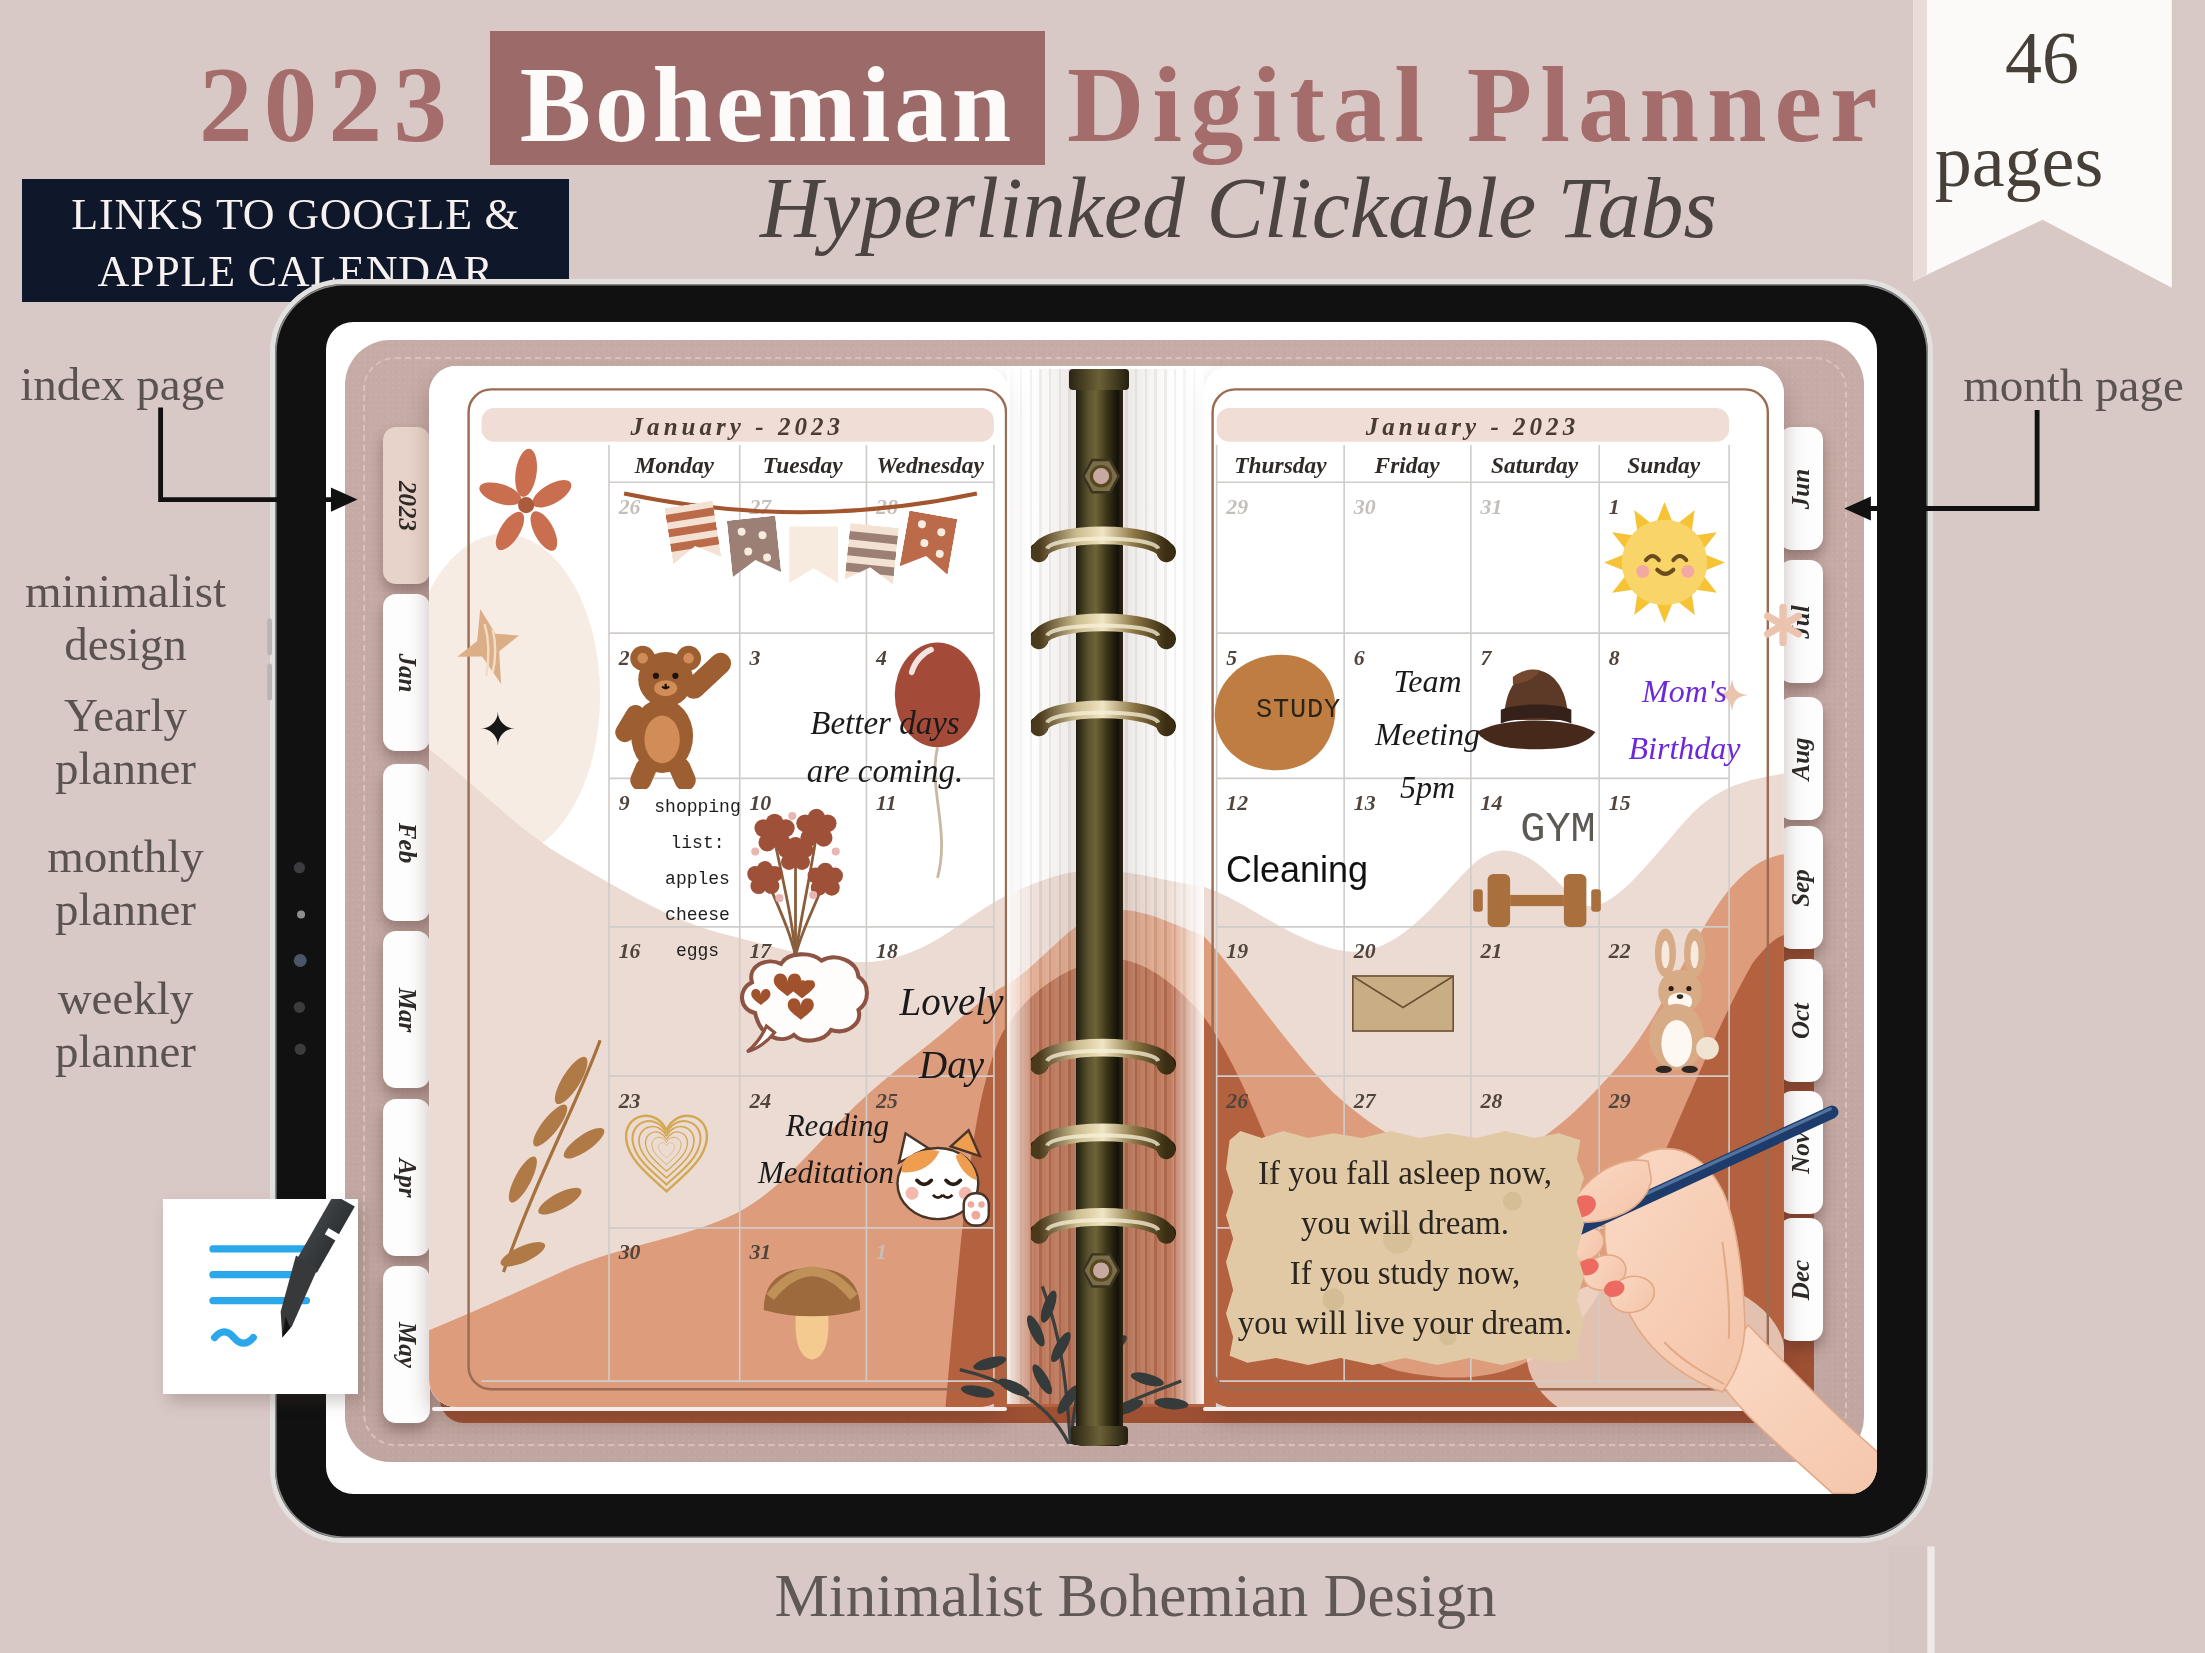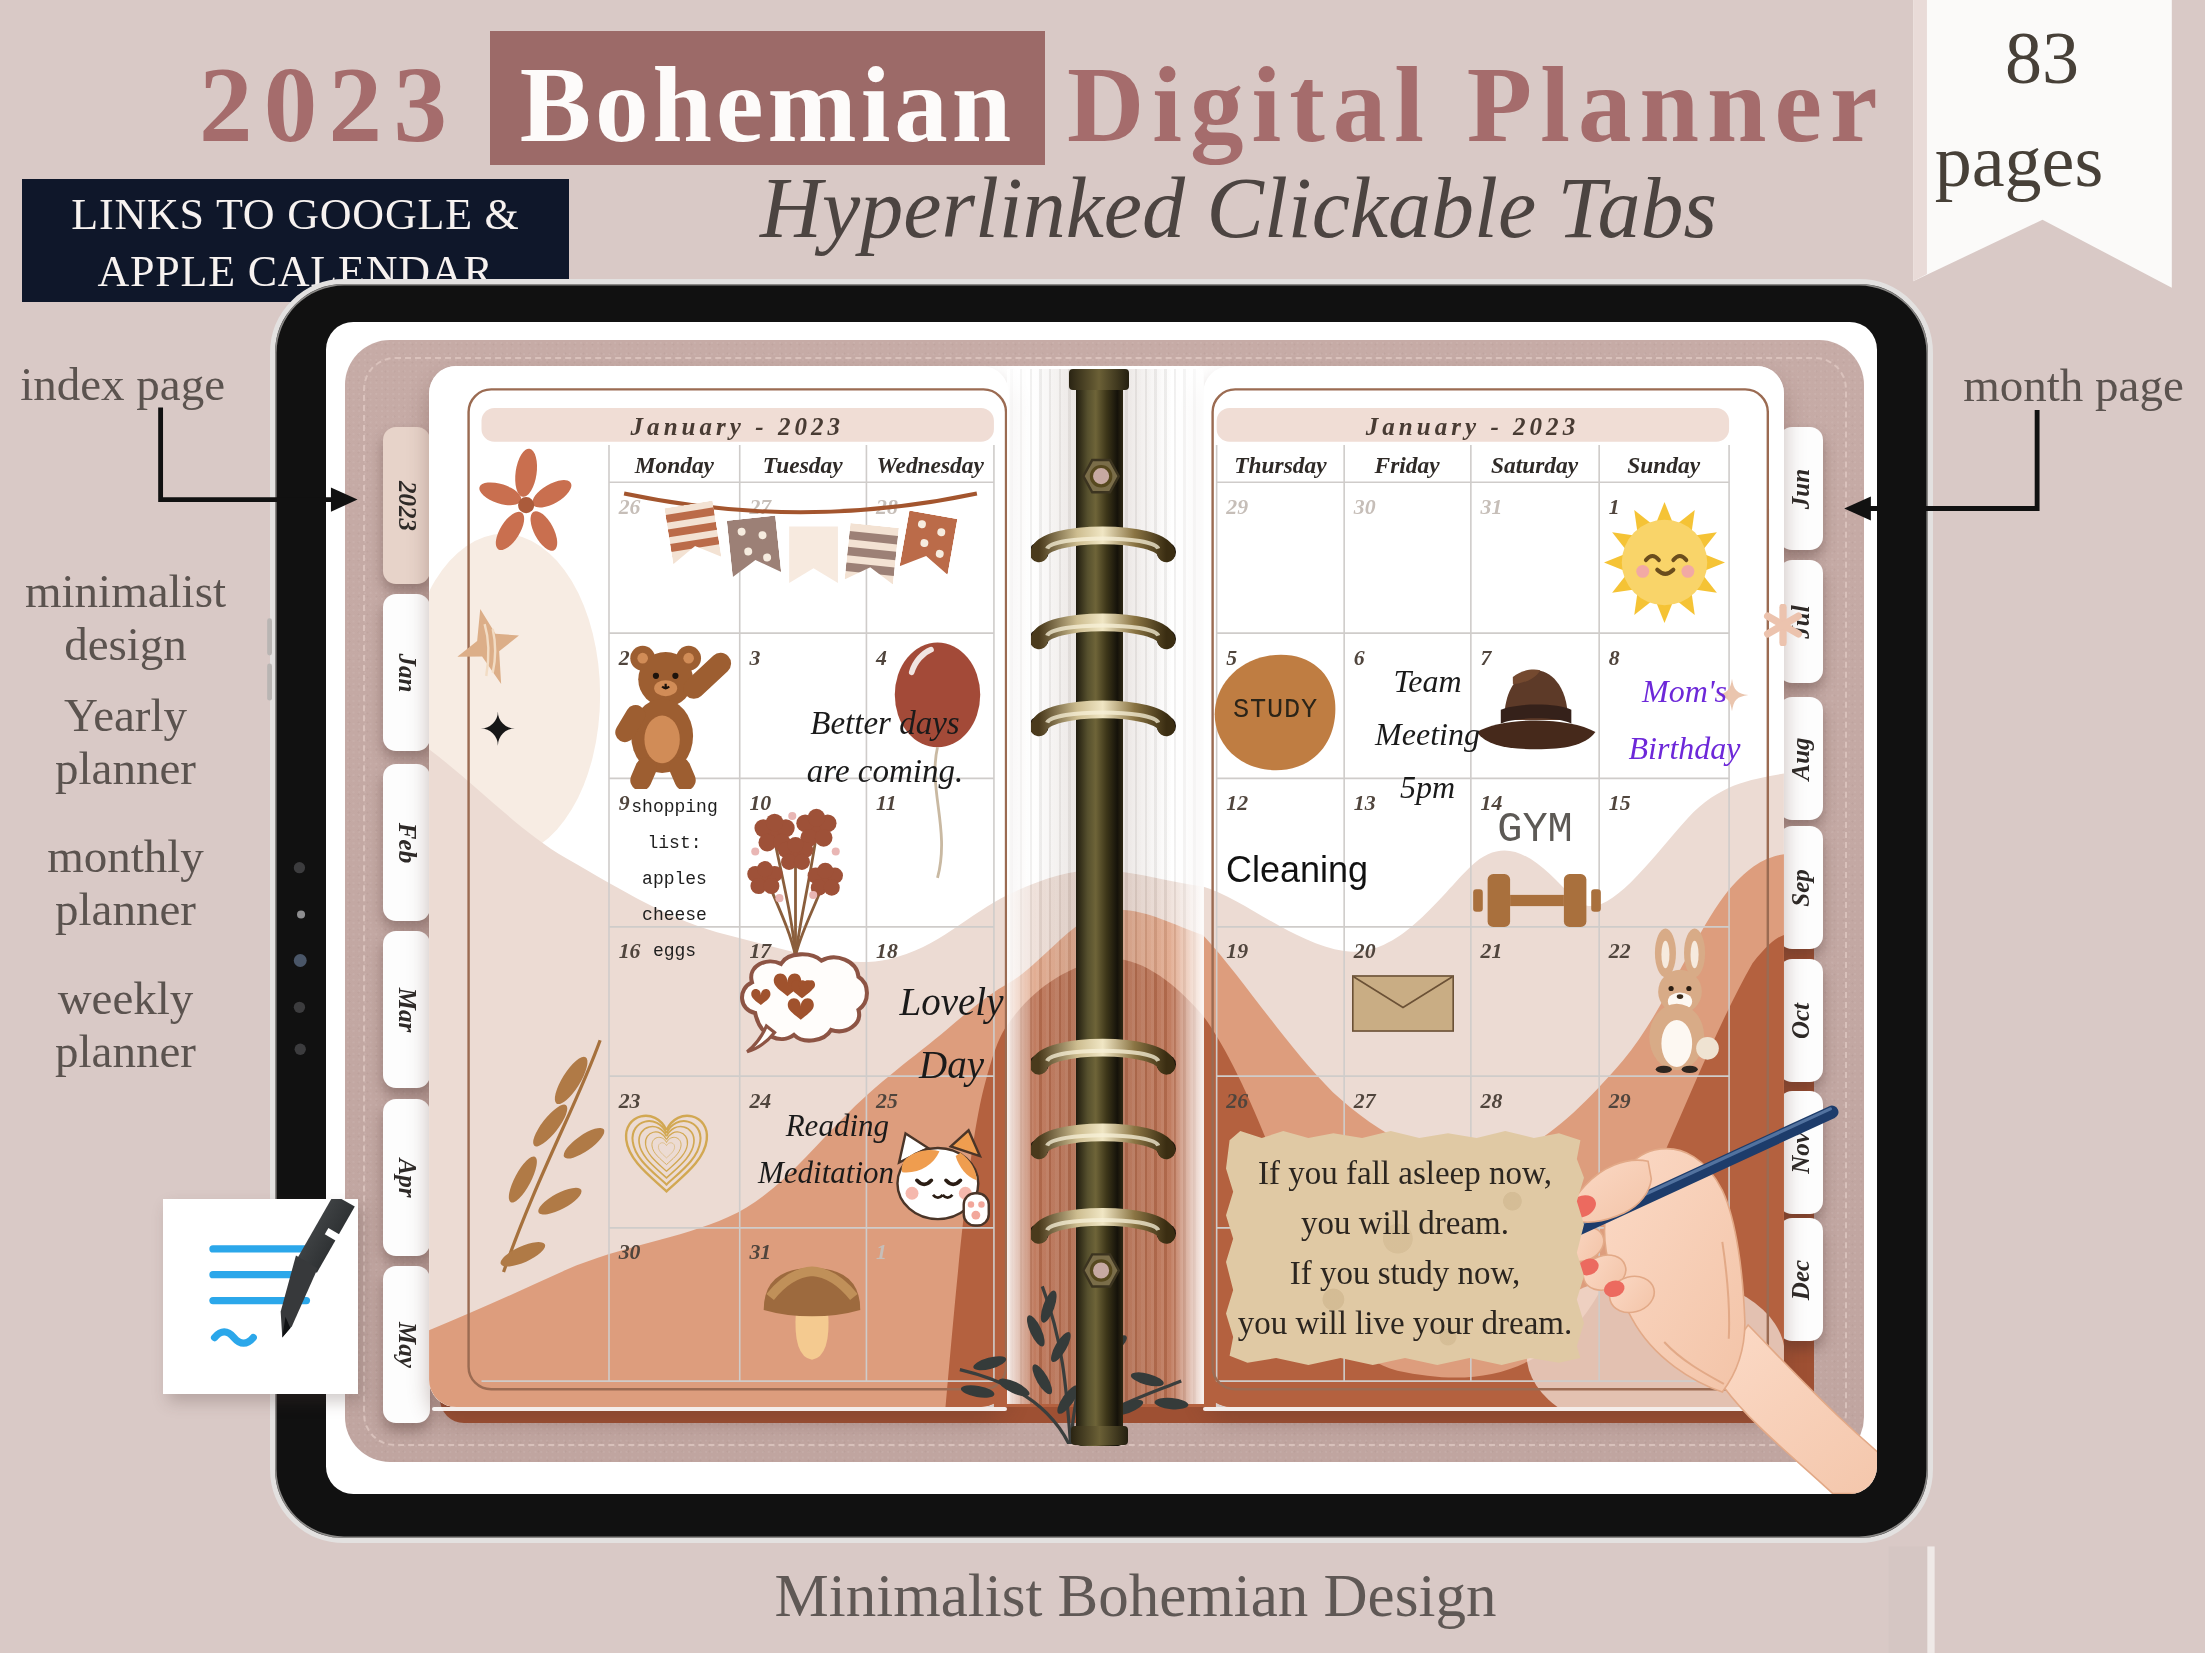--- a/index.html
+++ b/index.html
@@ -1,20 +1,20 @@
 <!DOCTYPE html>
 <html style="font-size:13px"><head>
 <meta charset="utf-8">
 <style>
   html,body{margin:0;padding:0;}
   #c{position:relative;width:2205px;height:1653px;background:#d9c9c6;overflow:hidden;
      font-family:"Liberation Serif", serif;}
   .abs{position:absolute;}
   .ser{font-family:Liberation Sans, sans-serif;padding-left:11px;}
-  .mono{font-family:"Liberation Mono", monospace;}
+  .mono{font-family:"Liberation Mono", monospace;margin-left:23px;}
   .scr{font-family:"Liberation Serif", serif;font-style:italic;margin-left:20px;}
   
   #t2023{left:199px;top:44px;font-size:107px;font-weight:bold;color:#a56c6c;letter-spacing:11.3px;}
   #tbox{left:490px;top:31px;width:555px;height:134px;background:#9c6a68;}
   #tboh{left:490px;top:44px;width:555px;text-align:center;font-size:107px;font-weight:bold;color:#fdfbfa;letter-spacing:4px;}
   #tdp{left:1067px;top:44px;width:807px;font-size:107px;font-weight:bold;color:#a56c6c;letter-spacing:8px;text-align:center;white-space:nowrap;}
   #tscript{left:742px;top:158px;width:993px;text-align:center;font-size:86px;font-style:italic;color:#4c4441;}
   #linksbox{left:22px;top:179px;width:547px;height:123px;background:#0f172a;color:#f7f2f0;
      text-align:center;font-size:44px;line-height:57px;padding-top:6.5px;box-sizing:border-box;letter-spacing:0.8px;}
   
@@ -74,21 +74,21 @@
   <div class="abs" id="t2023">2023</div>
   <div class="abs" id="tbox"></div>
   <div class="abs" id="tboh">Bohemian</div>
   <div class="abs" id="tdp">Digital Planner</div>
   <div class="abs" id="tscript">Hyperlinked Clickable Tabs</div>
   <div class="abs" id="linksbox">LINKS TO GOOGLE &amp;<br>APPLE CALENDAR</div>
   <svg class="abs" style="left:1901px;top:0;" width="283" height="299" viewBox="0 0 350 370">
     <polygon points="15,0 335,0 335,356 175,272 15,348" fill="#fbfaf9"></polygon>
     <polygon points="15,0 32,0 32,339 15,348" fill="#e9dbd8"></polygon>
   </svg>
-  <div class="abs" id="rib66">83</div>
+  <div class="abs" id="rib66">46</div>
   <div class="abs" id="ribpg">pages</div>
   <div class="abs lbl" id="lbl-index">index page</div>
   <div class="abs lbl" id="lbl-min">minimalist<br>design</div>
   <div class="abs lbl" id="lbl-year">Yearly<br>planner</div>
   <div class="abs lbl" id="lbl-month">monthly<br>planner</div>
   <div class="abs lbl" id="lbl-week">weekly<br>planner</div>
   <div class="abs lbl" id="lbl-mp">month page</div>
   <svg class="abs" style="left:0;top:0;pointer-events:none;z-index:60" width="2205" height="1653" viewBox="0 0 2732 2048">
     <path d="M199 505 V619 H424" fill="none" stroke="#111" stroke-width="6"></path>
     <polygon points="443,619 410,604 410,634" fill="#111"></polygon>

